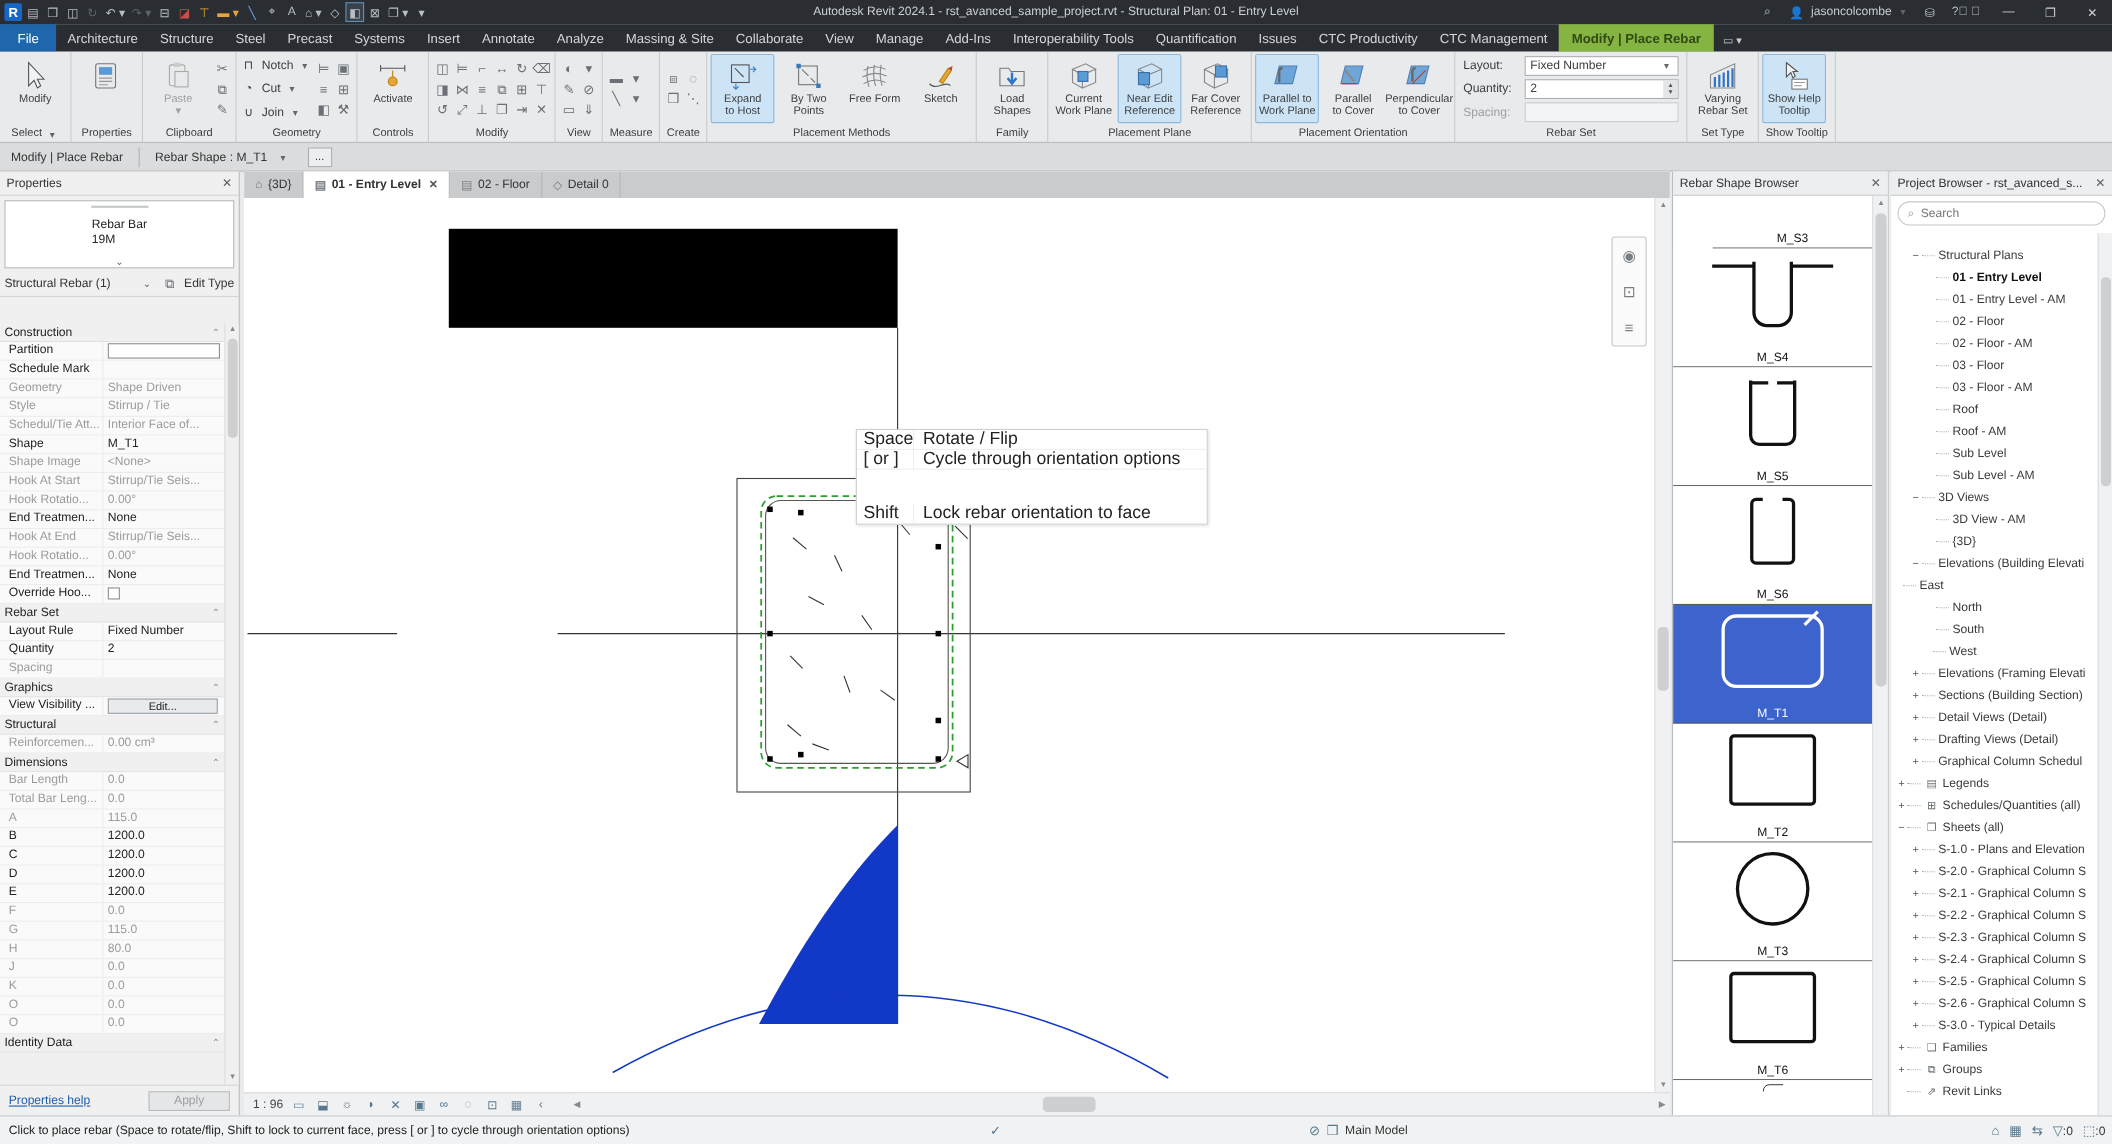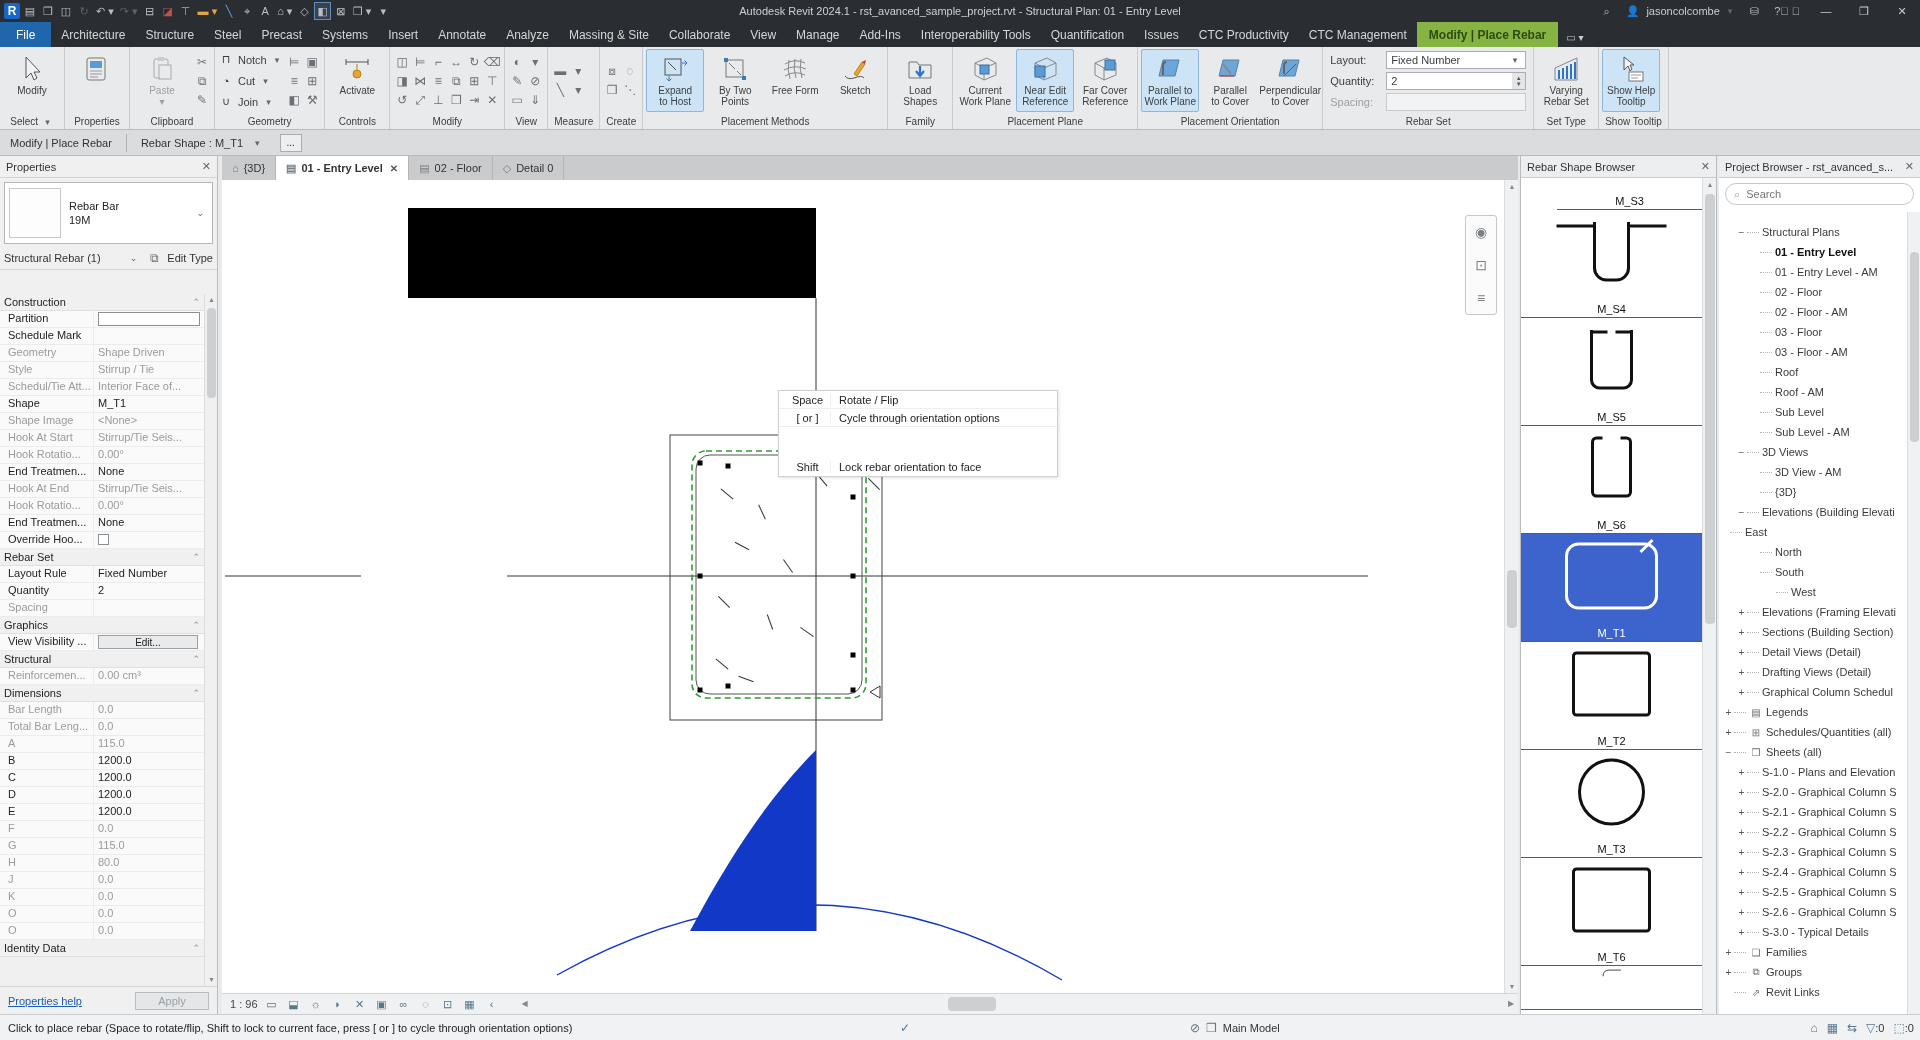--- a/index.html
+++ b/index.html
@@ -59,21 +59,21 @@
   #optionsbar .shape { padding:0 8px 0 14px; }
   .dd-arrow { color:#666; font-size:9px; padding:0 4px; }
   .more-btn { width:22px; height:18px; background:#eceeef; border:1px solid #abadb3; display:flex; align-items:center; justify-content:center; font-size:10px; margin-left:16px; }
 
   
   #content { position:absolute; left:0; top:156px; width:100%; height:858px; }
 
   
   #props { position:absolute; left:0; top:0; width:218px; height:858px; background:#f0f0f0; border-right:1px solid #b9bcbe; font-size:11px; }
   #props .phead { height:22px; display:flex; align-items:center; justify-content:space-between; padding:0 6px; color:#333; border-bottom:1px solid #d5d5d5; }
-  .typesel { margin:4px 4px 2px 4px; background:#fff; border:1px solid #b5b8ba; height:62px; display:flex; align-items:center; gap:8px; padding:4px; }
+  .typesel { margin:4px 4px 2px 4px; background:#fff; border:1px solid #b5b8ba; height:62px; display:flex; align-items:center; gap:8px; padding:4px;flex-direction:column; }
   .typesel .thumb { width:52px; height:50px; border:1px solid #c6c9cb; background:#fdfdfd; }
   .typesel .tname { flex:1; color:#222; line-height:14px; }
   .selrow { display:flex; align-items:center; height:24px; padding:0 4px; gap:4px; color:#333; border-bottom:1px solid #d5d5d5; }
   .selrow .selbox { flex:1; display:flex; align-items:center; justify-content:space-between; }
   .pgrid { position:absolute; top:138px; bottom:28px; left:0; right:13px; overflow:hidden; }
   .pgroup-h { height:17px; display:flex; align-items:center; justify-content:space-between; padding:0 4px; font-size:11px; color:#222; background:#f0f0f0; border-bottom:1px solid #e0e0e0; }
   .pgroup-h .chv { color:#8a8f94; font-size:9px; }
   .prow { height:17px; display:flex; border-bottom:1px solid #ececec; background:#fafafa; }
   .prow .pl { width:94px; padding:1px 2px 0 8px; color:#222; overflow:hidden; white-space:nowrap; border-right:1px solid #ececec; }
   .prow .pv { flex:1; padding:1px 2px 0 4px; color:#222; overflow:hidden; white-space:nowrap; }
@@ -100,21 +100,21 @@
   #vscroll .thumbv { position:absolute; left:2px; top:390px; width:10px; height:58px; background:#cdcfd1; border-radius:4px; }
   #vscroll .arr { position:absolute; left:0; width:14px; height:13px; font-size:7px; color:#888; text-align:center; line-height:13px; }
   #canvasbottom { position:absolute; left:0; bottom:0; width:100%; height:21px; background:#f0f1f2; border-top:1px solid #d5d6d8; display:flex; align-items:center; }
   #viewbar { display:flex; align-items:center; gap:6px; padding:0 8px; font-size:11px; color:#444; }
   #viewbar .vbi { width:16px; text-align:center; font-size:11px; color:#58788e; }
   #hscroll { flex:1; position:relative; height:100%; background:#f0f1f2; margin-left:10px; }
   #hscroll .thumbh { position:absolute; top:3px; left:430px; width:48px; height:14px; background:#cdcfd1; border-radius:4px; }
   #hscroll .harr { position:absolute; top:0; width:14px; height:100%; font-size:8px; color:#888; text-align:center; line-height:20px; }
 
   
-  #cv-tooltip { position:absolute; left:556px; top:210px; width:280px; background:#fff; border:1px solid #d0d0d0; box-shadow:1px 1px 3px rgba(0,0,0,.12); font-size:11px; color:#222;text-align:center; }
+  #cv-tooltip { position:absolute; left:556px; top:210px; width:320px; background:#fff; border:1px solid #d0d0d0; box-shadow:1px 1px 3px rgba(0,0,0,.12); font-size:16px; color:#222; }
   #cv-tooltip .ttr { display:flex; height:18px; align-items:center; border-bottom:1px solid #eee; }
   #cv-tooltip .ttr:last-child { border-bottom:none;margin-top:31px; }
   #cv-tooltip .ttk { width:52px; padding-left:6px; border-right:1px solid #eee; }
   #cv-tooltip .tta { padding-left:8px; }
 
   
   #navbar { position:absolute; left:1243px; top:35px; width:32px; height:100px; background:#fbfbfb; border:1px solid #c5c7c9; border-radius:3px; display:flex; flex-direction:column; align-items:center; justify-content:space-around; color:#7a7f84; font-size:14px; }
 
   
   #rsb { position:absolute; left:1520px; top:0; width:197px; height:858px; background:#fff; border-left:1px solid #b9bcbe; border-right:1px solid #b9bcbe; }
@@ -969,21 +969,21 @@
         </div>
       </div>
     </div>
 
     <div id="rsb">
       <div class="rhead">
         <span>Rebar Shape Browser</span>
         <span style="color:#666;">✕</span>
       </div>
       <div class="rlist" id="rlist">
-          <div class="shapecell" style="height: 32px; margin-left: 36px;">
+          <div class="shapecell" style="height: 48px; margin-left: 36px;">
             <div class="sname">M_S3</div>
           </div>
           <div class="shapecell" style="height: 108px;">
             <svg width="100%" height="86" viewBox="0 0 150 86" preserveAspectRatio="xMidYMid meet" style="display:block" fill="none" stroke="#111" stroke-width="3">
               <path d="M20 16 H58 M130 16 H92 M58 12 V58 a12 12 0 0 0 12 12 h10 a12 12 0 0 0 12 -12 V12"></path>
             </svg>
             <div class="sname">M_S4</div>
           </div>
           <div class="shapecell" style="height: 108px;">
             <svg width="100%" height="86" viewBox="0 0 150 86" preserveAspectRatio="xMidYMid meet" style="display:block" fill="none" stroke="#111" stroke-width="3">
@@ -1128,21 +1128,21 @@
           <div class="titem" style="padding-left: 30px;">
             <span class="exp"></span>
             <span class="stub"></span>
             <span>North</span>
           </div>
           <div class="titem" style="padding-left: 30px;">
             <span class="exp"></span>
             <span class="stub"></span>
             <span>South</span>
           </div>
-          <div class="titem" style="padding-left: 46px;">
+          <div class="titem" style="padding-left: 27px;">
             <span class="exp"></span>
             <span class="stub"></span>
             <span>West</span>
           </div>
           <div class="titem" style="padding-left: 17px;">
             <span class="exp">+</span>
             <span class="stub"></span>
             <span>Elevations (Framing Elevati</span>
           </div>
           <div class="titem" style="padding-left: 17px;">

